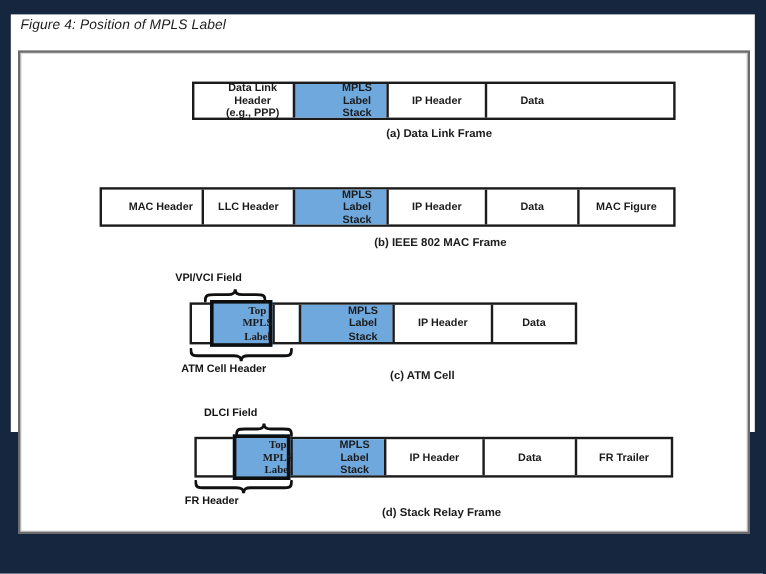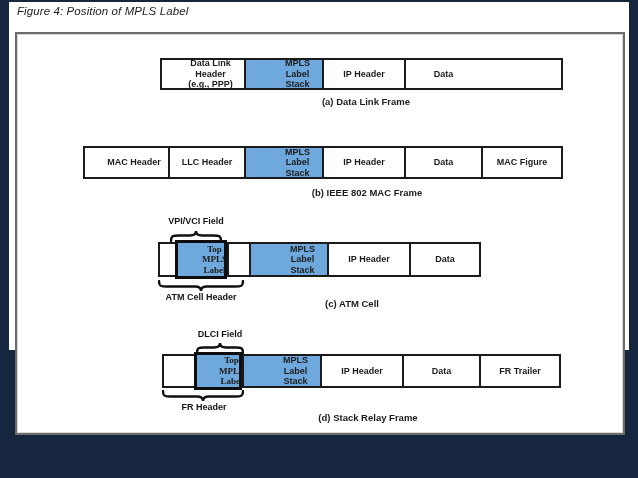--- a/index.html
+++ b/index.html
@@ -2,21 +2,21 @@
 <html style="--page-background: #17263f; --panel-background: #ffffff; --highlight-blue: #6fa8dc; --cell-border: #1b1b1b; --text: #1b1b1b;"><head>
 <meta charset="utf-8">
 <style>
   html,body{margin:0;padding:0;}
   body{
     width:638px;height:478px;overflow:hidden;position:relative;
     background:var(--page-background,#17263f);
     font-family:"Liberation Sans",sans-serif;
   }
   .panel{
-    position:absolute;left:9px;top:2px;width:620px;height:348px;
+    position:absolute;left:9px;top:12px;width:620px;height:348px;
     background:var(--panel-background,#ffffff);
   }
   .figure-title{
     position:absolute;left:8px;top:3px;
     font-style:italic;font-size:11.5px;color:#1d1d1d;letter-spacing:.1px;
     white-space:nowrap;
   }
   .canvas{
     position:absolute;left:6px;top:30px;width:606px;height:399px;
     border:2px solid #6c6c6c;background:#fff;
@@ -38,21 +38,21 @@
   .cell.thick{
     border:3px solid #0e0e0e;position:relative;z-index:2;
     margin-left:-2px;margin-top:-4px;height:calc(100% + 8px);font-family:Liberation Serif, serif;
   }
   .caption{
     position:absolute;font-weight:bold;font-size:9.5px;color:#1b1b1b;
     text-align:center;white-space:nowrap;
   }
   .ann-label{
     position:absolute;font-weight:bold;font-size:9px;color:#141414;
-    text-align:center;white-space:nowrap;
+    text-align:left;white-space:nowrap;
   }
   .brace{position:absolute;z-index:3;}
   .brace path{stroke:#101010;stroke-width:2.4;fill:none;stroke-linecap:round;}
 </style>
 </head>
 <body>
 
 <div class="panel">
   <div class="figure-title">Figure 4: Position of MPLS Label</div>
 

